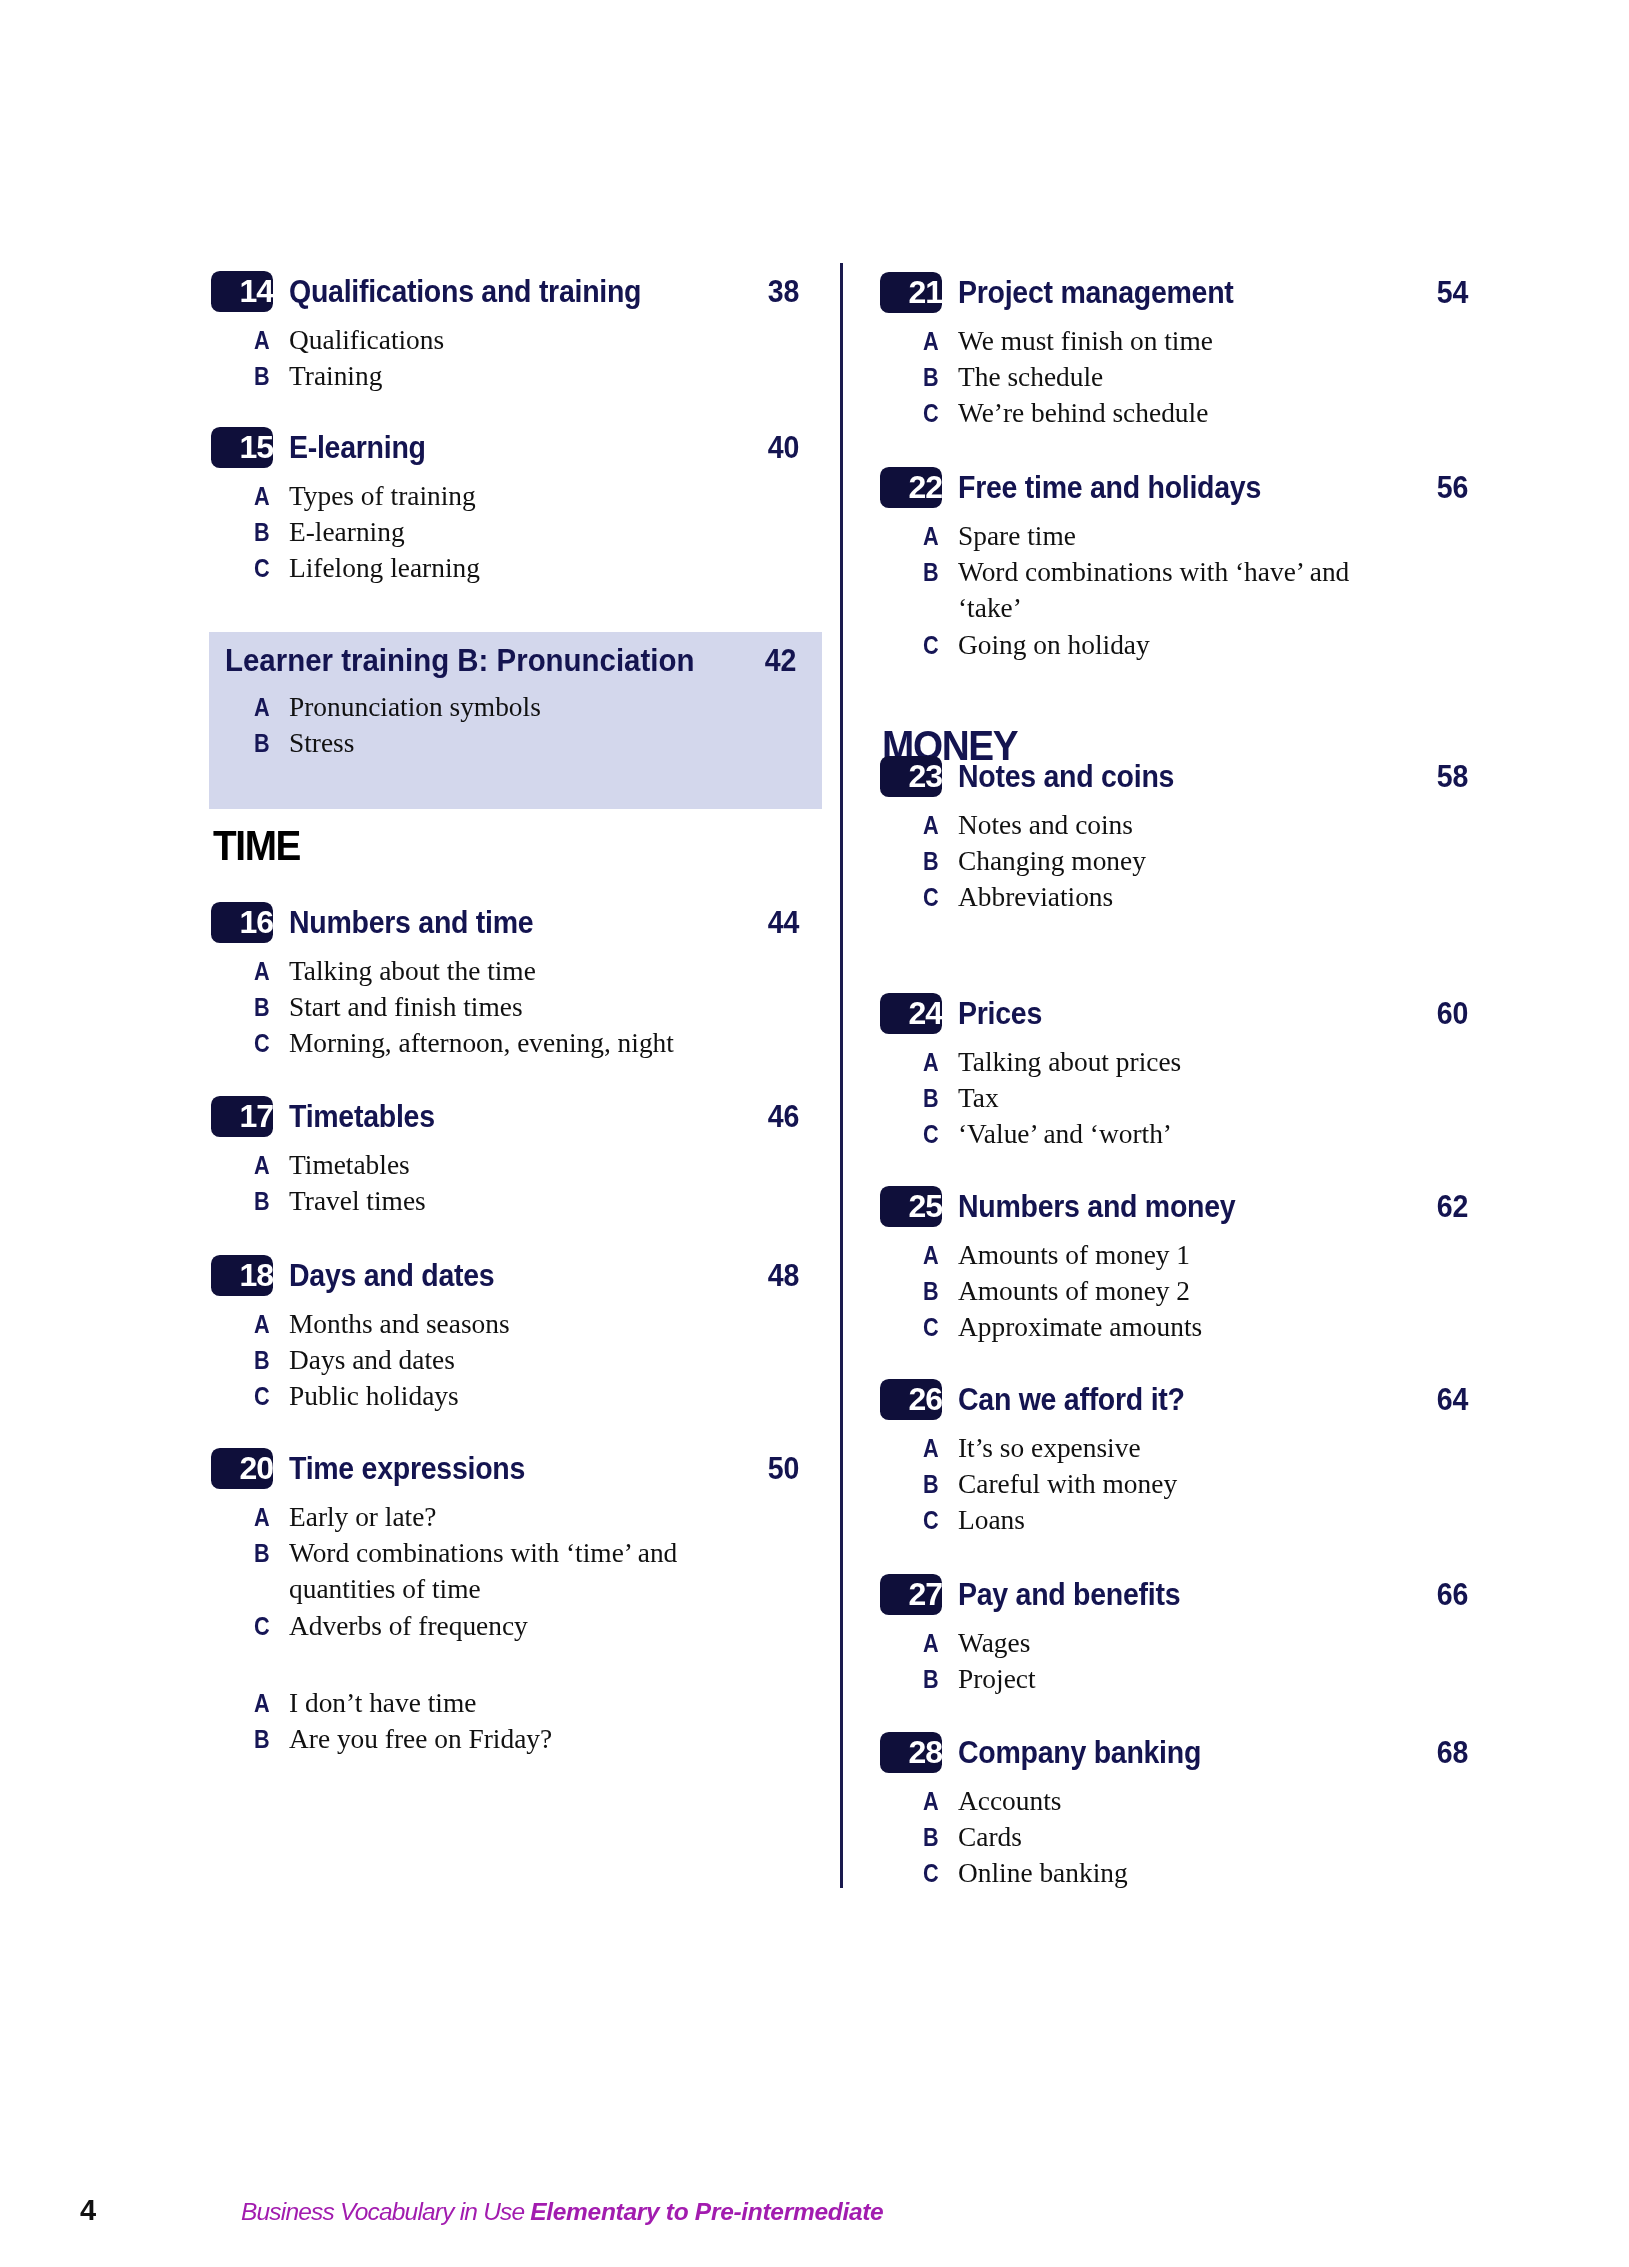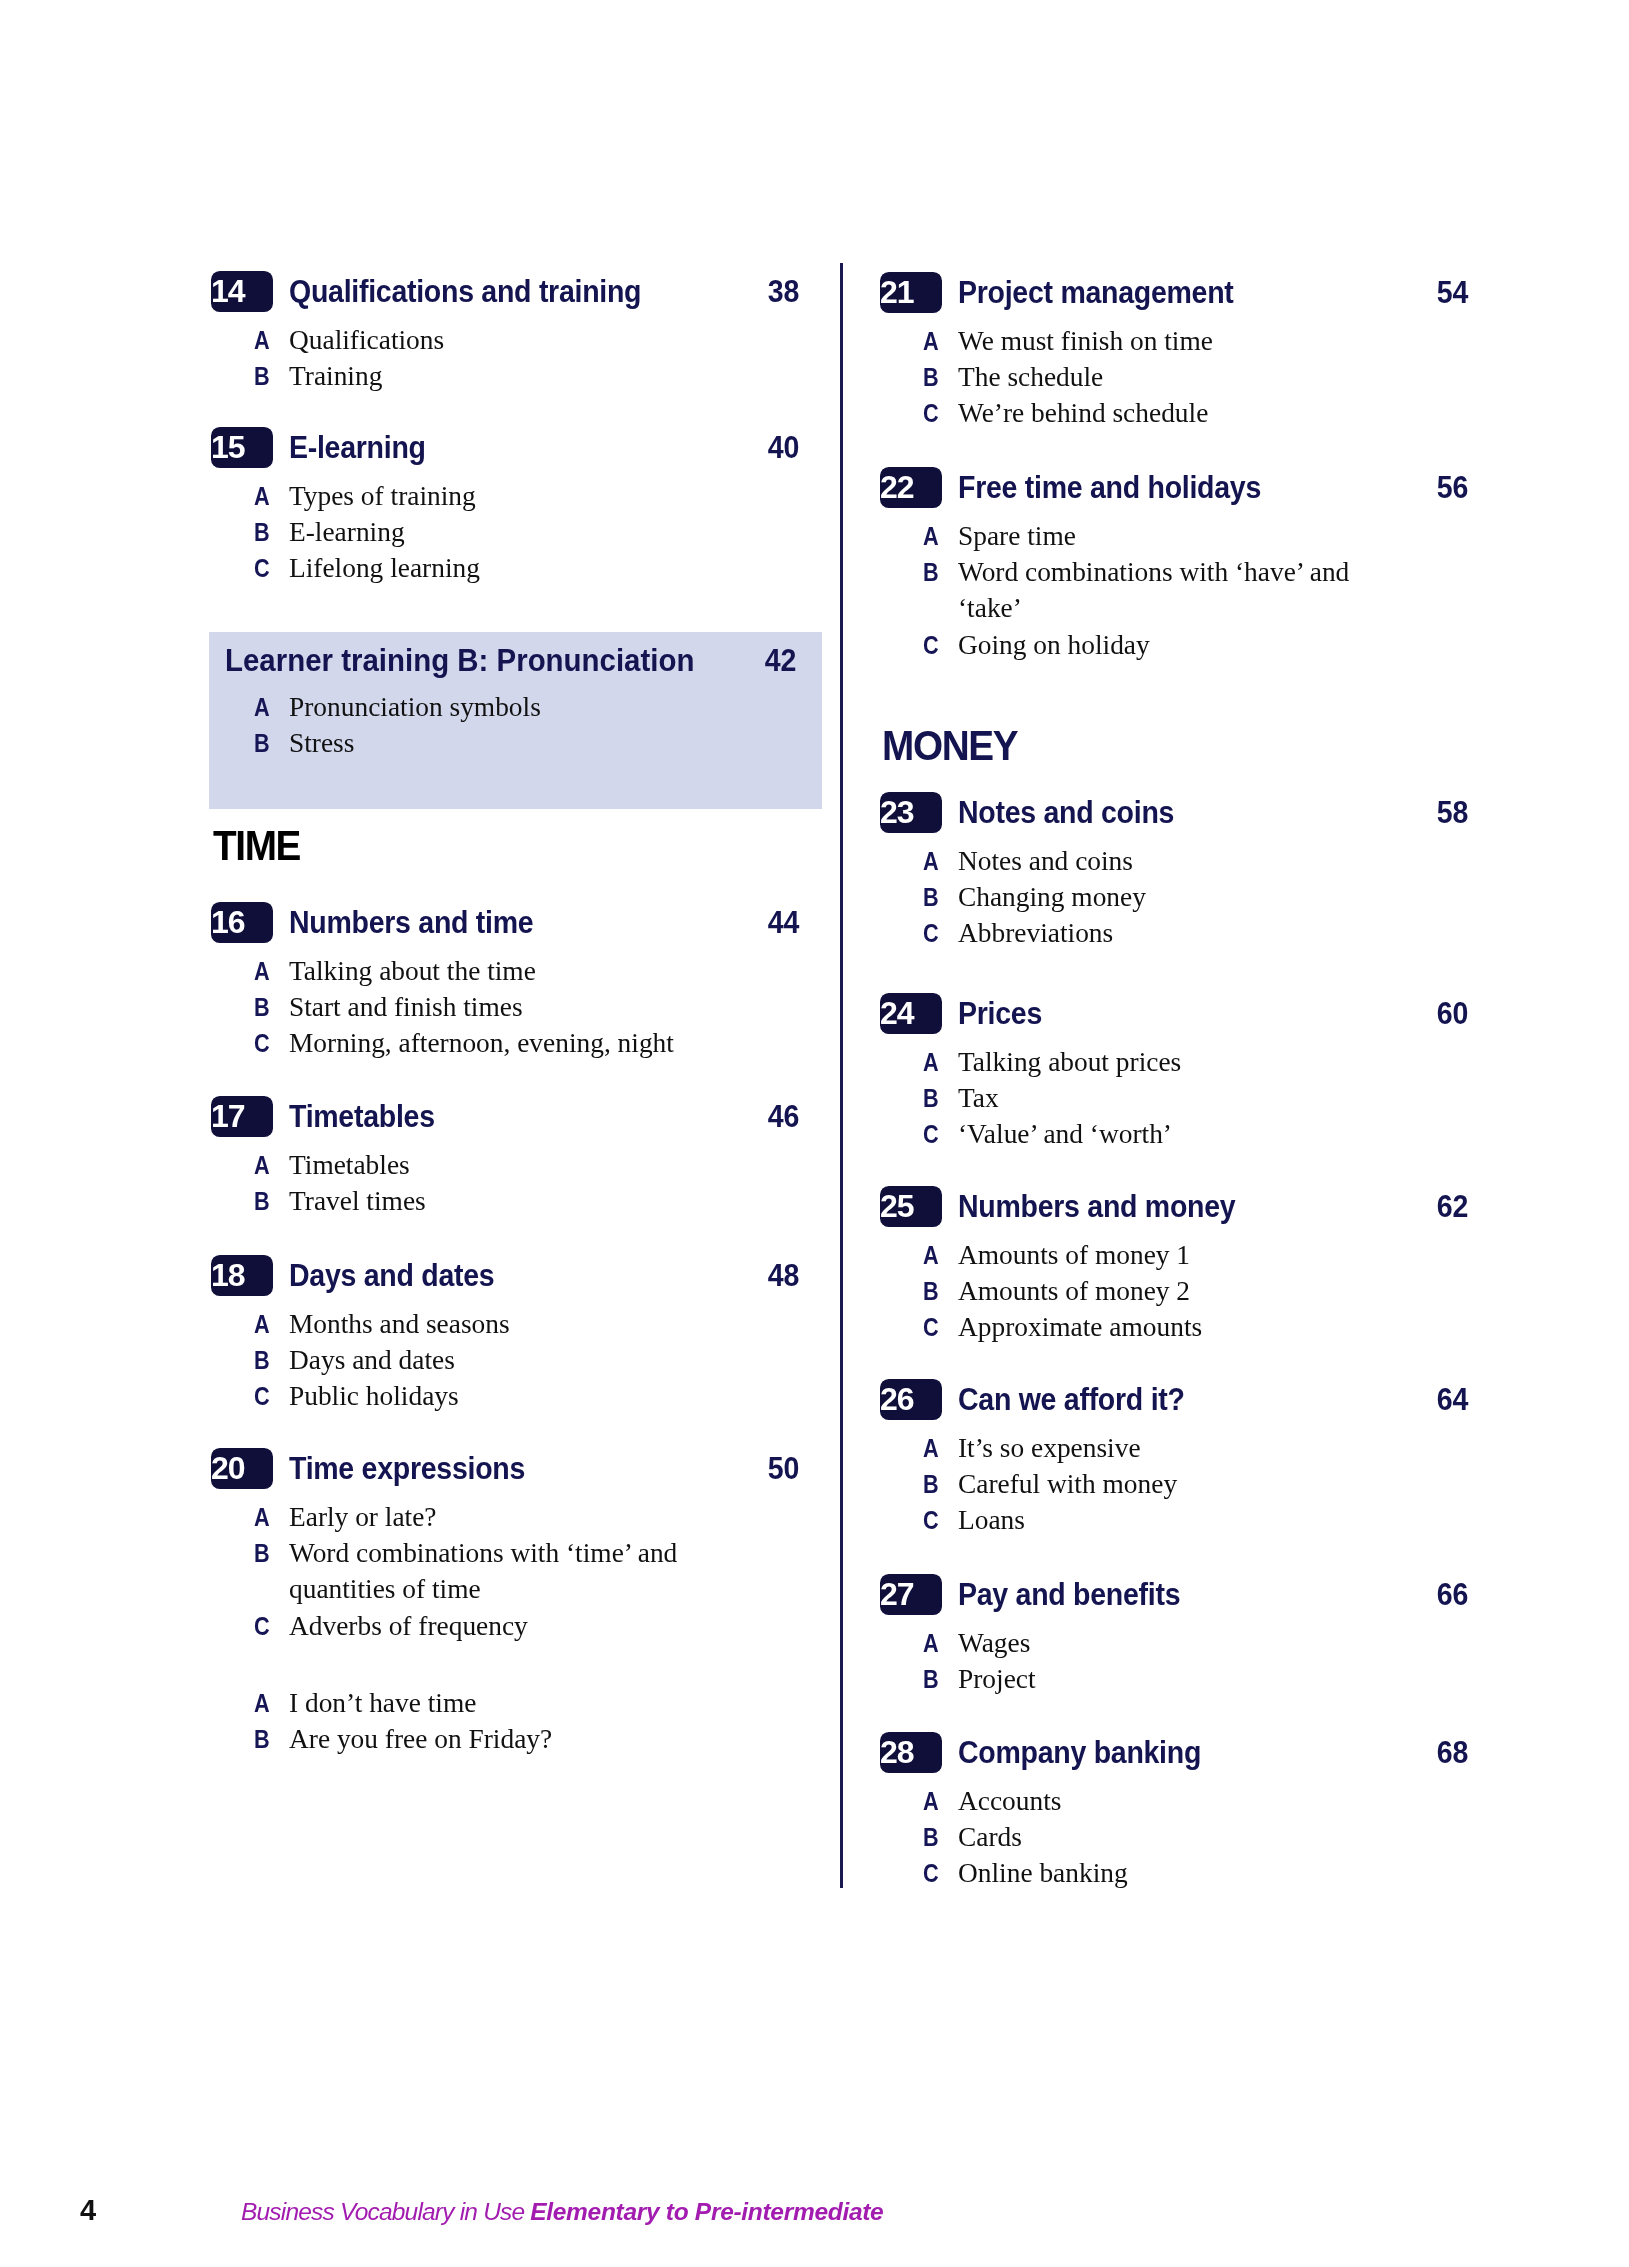--- a/index.html
+++ b/index.html
@@ -13,21 +13,21 @@
     .col-right { left: 880px; width: 588px; }
     .divider {
       position: absolute; left: 840px; top: 263px; width: 2.9px; height: 1625px;
       background: #1a1a4e;
     }
     .unit { position: absolute; left: 0; width: 588px; }
     .unit-head { position: relative; height: 45px; }
     .badge {
       position: absolute; left: 0; top: 0; width: 62px; height: 41px;
       background: #0f0f3a; color: #ffffff; border-radius: 8.8px;
-      font-weight: bold; font-size: 32px; line-height: 41px; text-align: left;
+      font-weight: bold; font-size: 32px; line-height: 41px; text-align: right;
       letter-spacing: -1px;
     }
     .unit-title {
       position: absolute; left: 78px; top: 0; line-height: 41px;
       font-size: 31px; color: #141450; font-weight: bold;
       letter-spacing: -0.3px; white-space: nowrap;
       transform: scaleX(0.92); transform-origin: left center;
     }
     .unit-page {
       position: absolute; right: 0; top: 0; line-height: 41px;
@@ -279,21 +279,21 @@
       </div>
       <div class="item">
         <span class="item-letter">C</span>
         <span class="item-text">Going on holiday</span>
       </div>
     </div>
   </div>
 
   <div class="section-heading" style="top:721px; color:#141450;">MONEY</div>
 
-  <div class="unit" style="top:792px">
+  <div class="unit" style="top:756px">
     <div class="unit-head">
       <span class="badge">23</span>
       <span class="unit-title">Notes and coins</span>
       <span class="unit-page">58</span>
     </div>
     <div class="items">
       <div class="item">
         <span class="item-letter">A</span>
         <span class="item-text">Notes and coins</span>
       </div>

